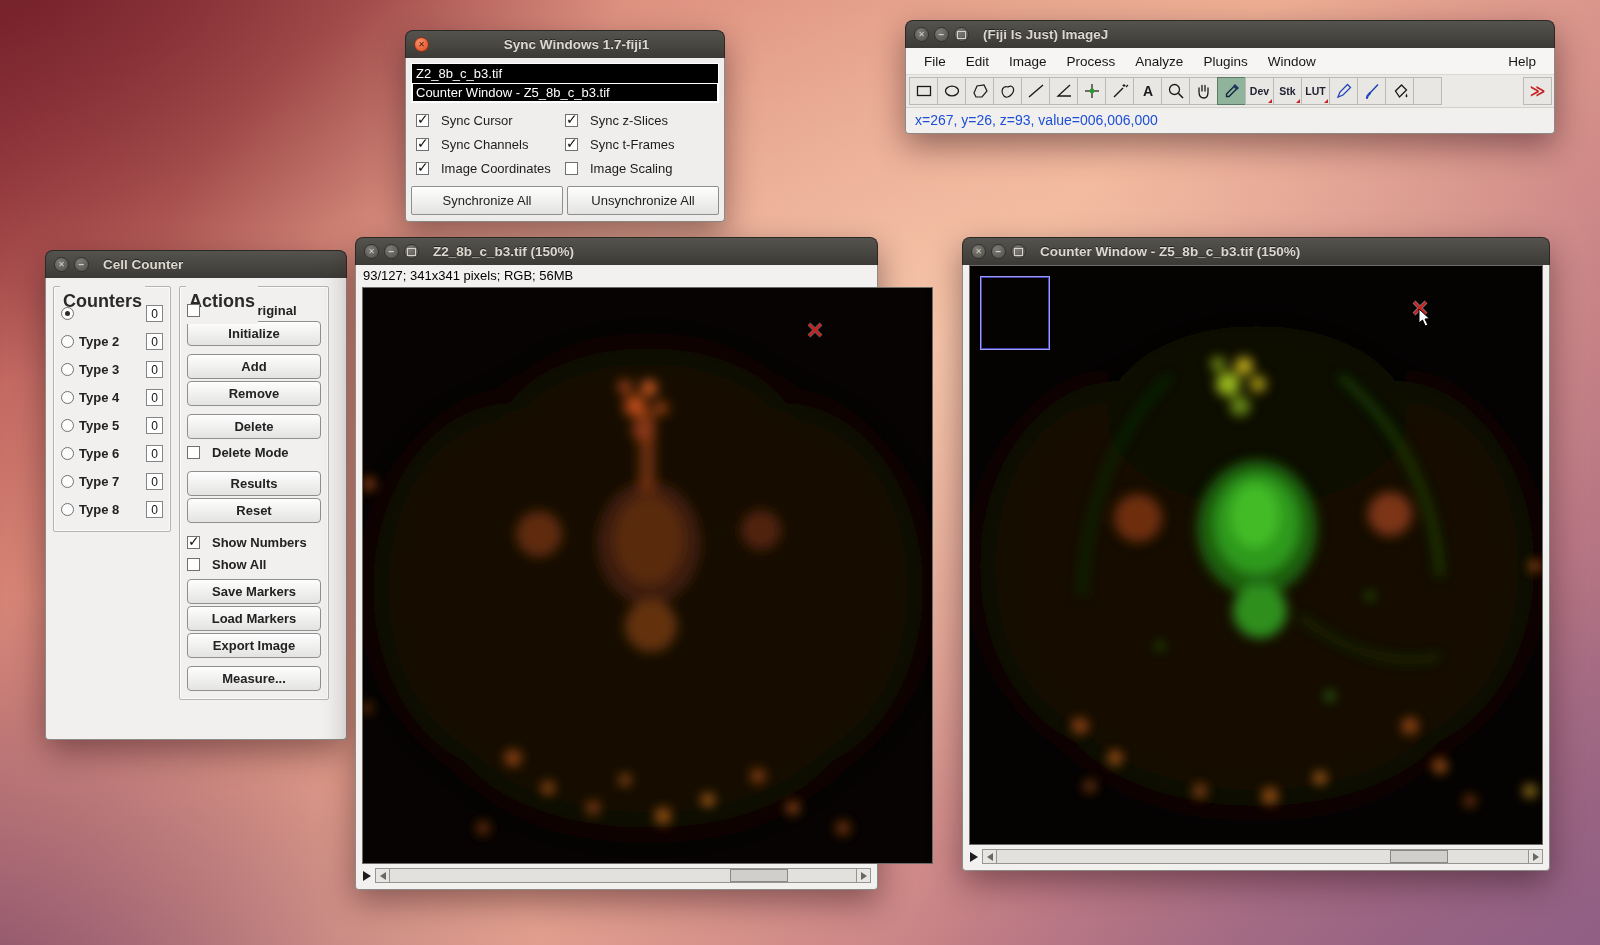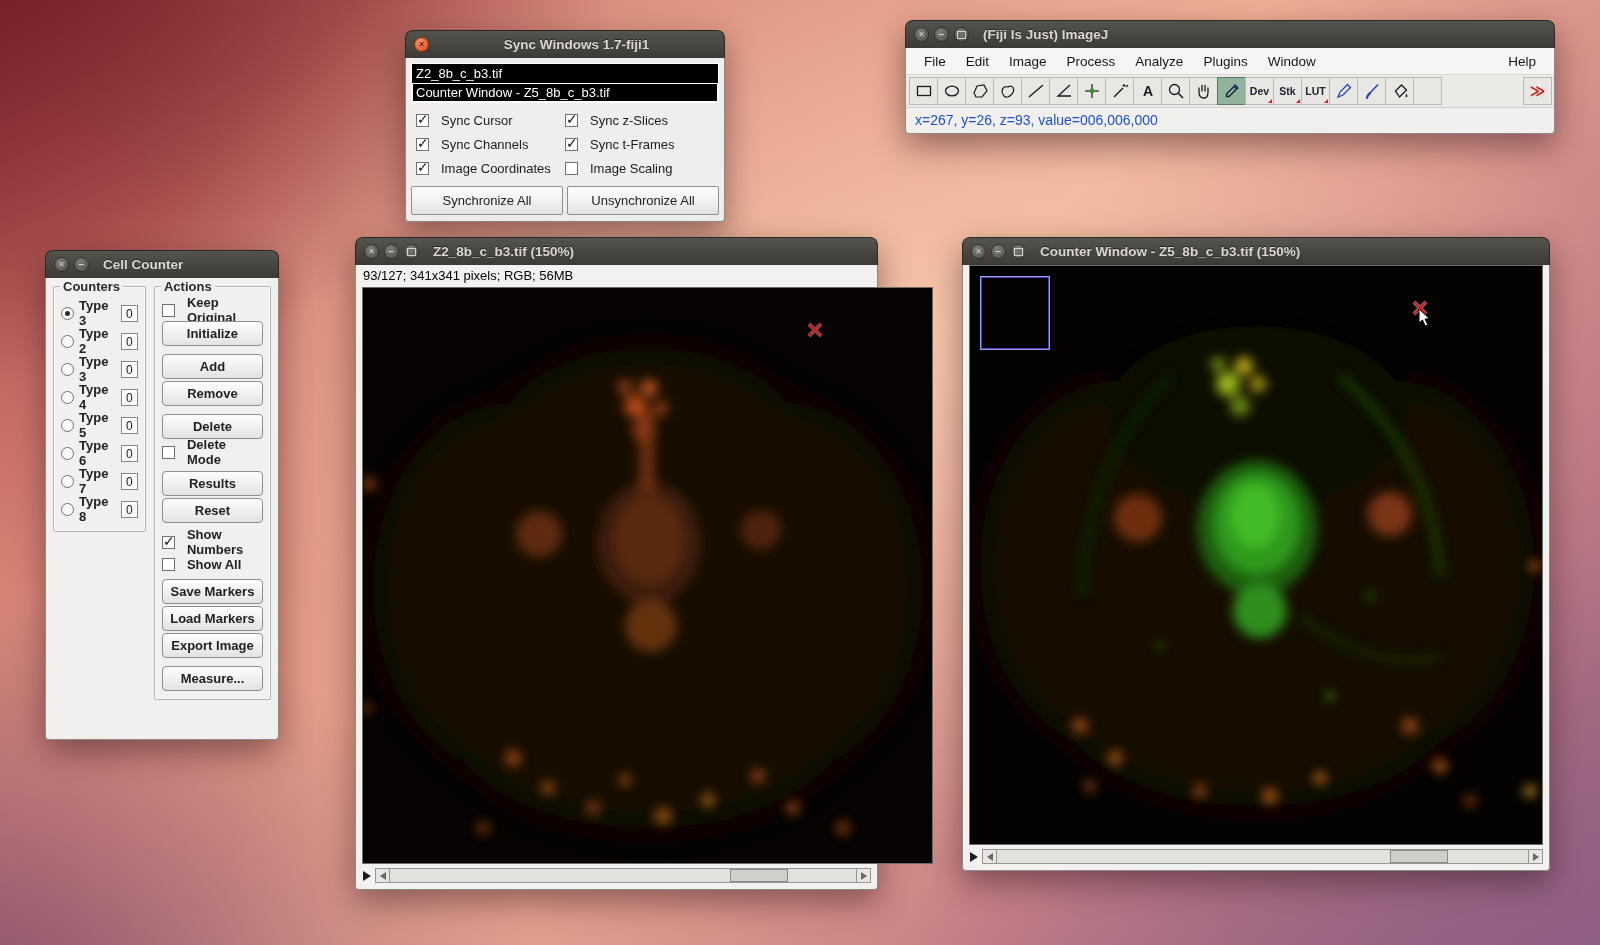--- a/index.html
+++ b/index.html
@@ -77,26 +77,26 @@
   .tool.selected { background:#8fb49b; border-color:#5a7a66; }
   .tool svg { display:block; }
   .tool-text { font-size:10.5px; font-weight:bold; color:#223; }
   .tool.has-menu::after { content:""; position:absolute; right:1px; bottom:1px;
           border-left:4px solid transparent; border-bottom:4px solid #c22; }
   .tool-spacer { flex:1; }
   .tool-more { color:#c42020; font-weight:bold; font-size:15px; }
   .ij-status { padding:4px 9px 5px; font-size:14px; color:#1d4ed8; }
 
   
-  .win-counter { left:45px; top:250px; width:234px; height:490px;border-radius:17px; }
+  .win-counter { left:45px; top:250px; width:302px; height:490px;border-radius:17px; }
   .win-counter .winbody { height:462px; padding:8px 7px; display:flex; gap:8px; align-items:flex-start; }
   .group { border:1px solid #b3b3b0; border-radius:2px; position:relative; padding:12px 7px 8px;
            box-shadow:inset 0 0 0 1px #fafaf8; }
-  .group-legend { position:absolute; top:-8px; left:6px; background:#f1f0ee; padding:0 3px;
-                  font-weight:bold; font-size:13px; color:#2a2a2a; }
+  .group-legend { position:absolute; top:-8px; left:6px; background:#f1f0ee; padding:12px 3px;
+                  font-weight:bold; font-size:18px; color:#2a2a2a; }
   .group-counters { width:118px; }
   .counter-row { display:flex; align-items:center; gap:5px; height:28px; }
   .counter-row .type-label { font-weight:bold; font-size:13px; color:#222; flex:1; }
   .count-box { width:17px; height:17px; background:#fff; border:1px solid #858585;
                font-size:12px; text-align:center; line-height:16px; color:#111; }
   .group-actions { width:150px; display:flex; flex-direction:column; }
   .group-actions .cbrow { height:22px; }
   .gap8 { height:8px; flex:none; } .gap4 { height:4px; flex:none; } .gap2 { height:2px; flex:none; }
 
   

